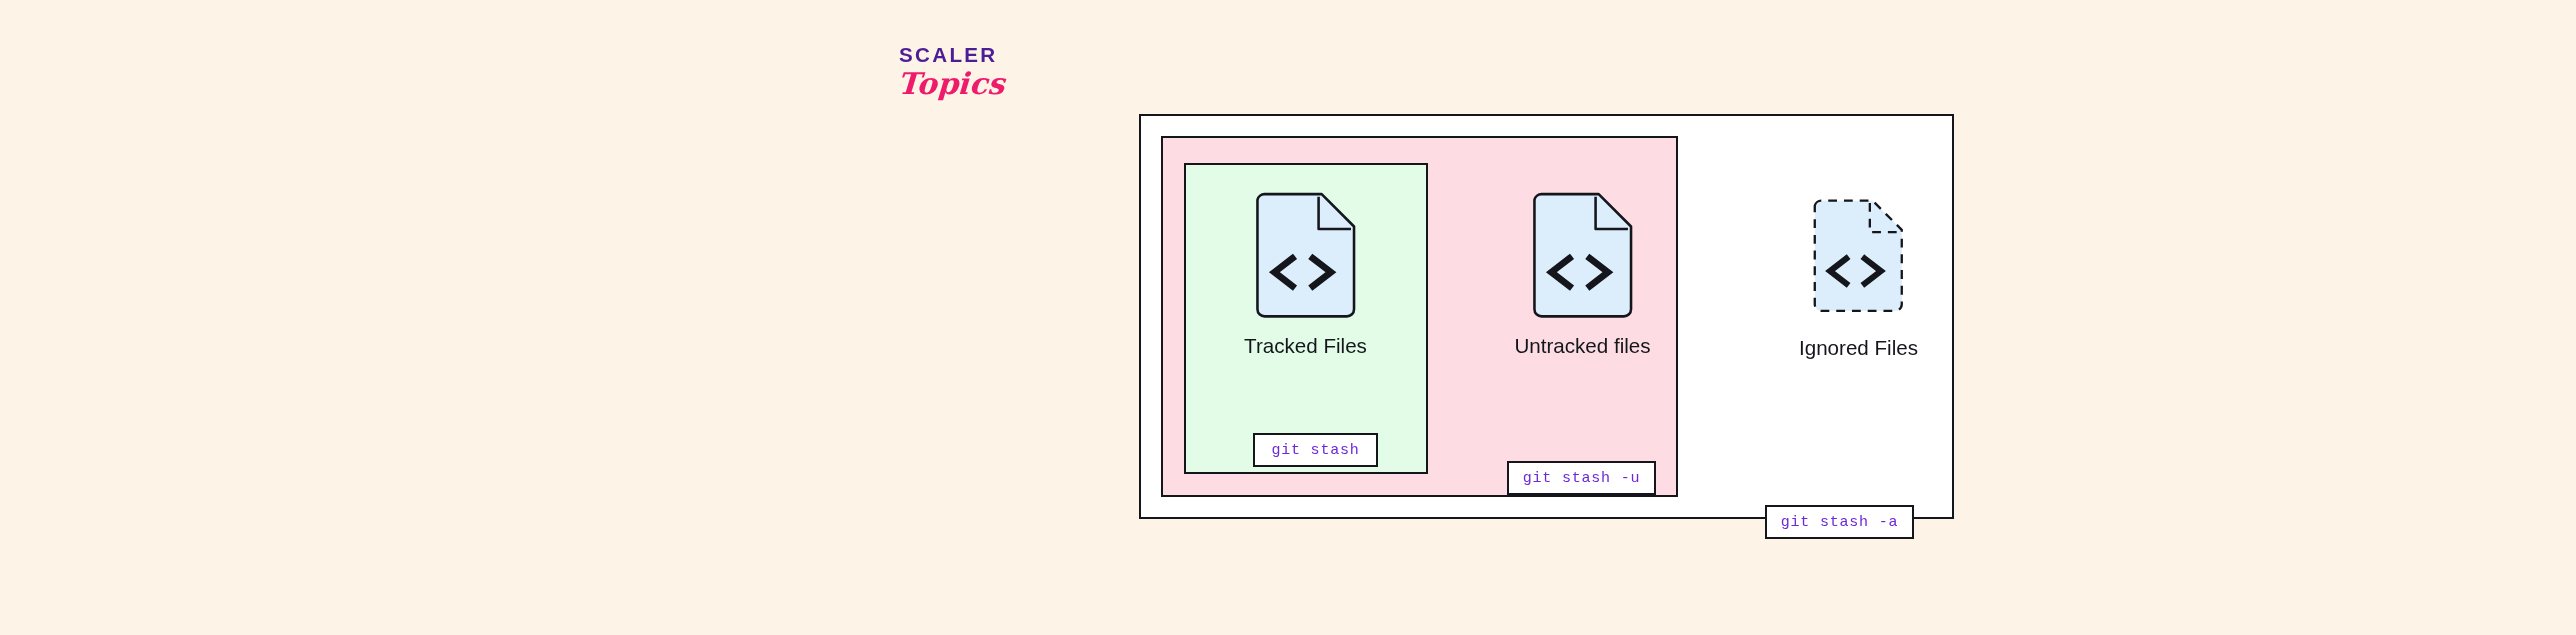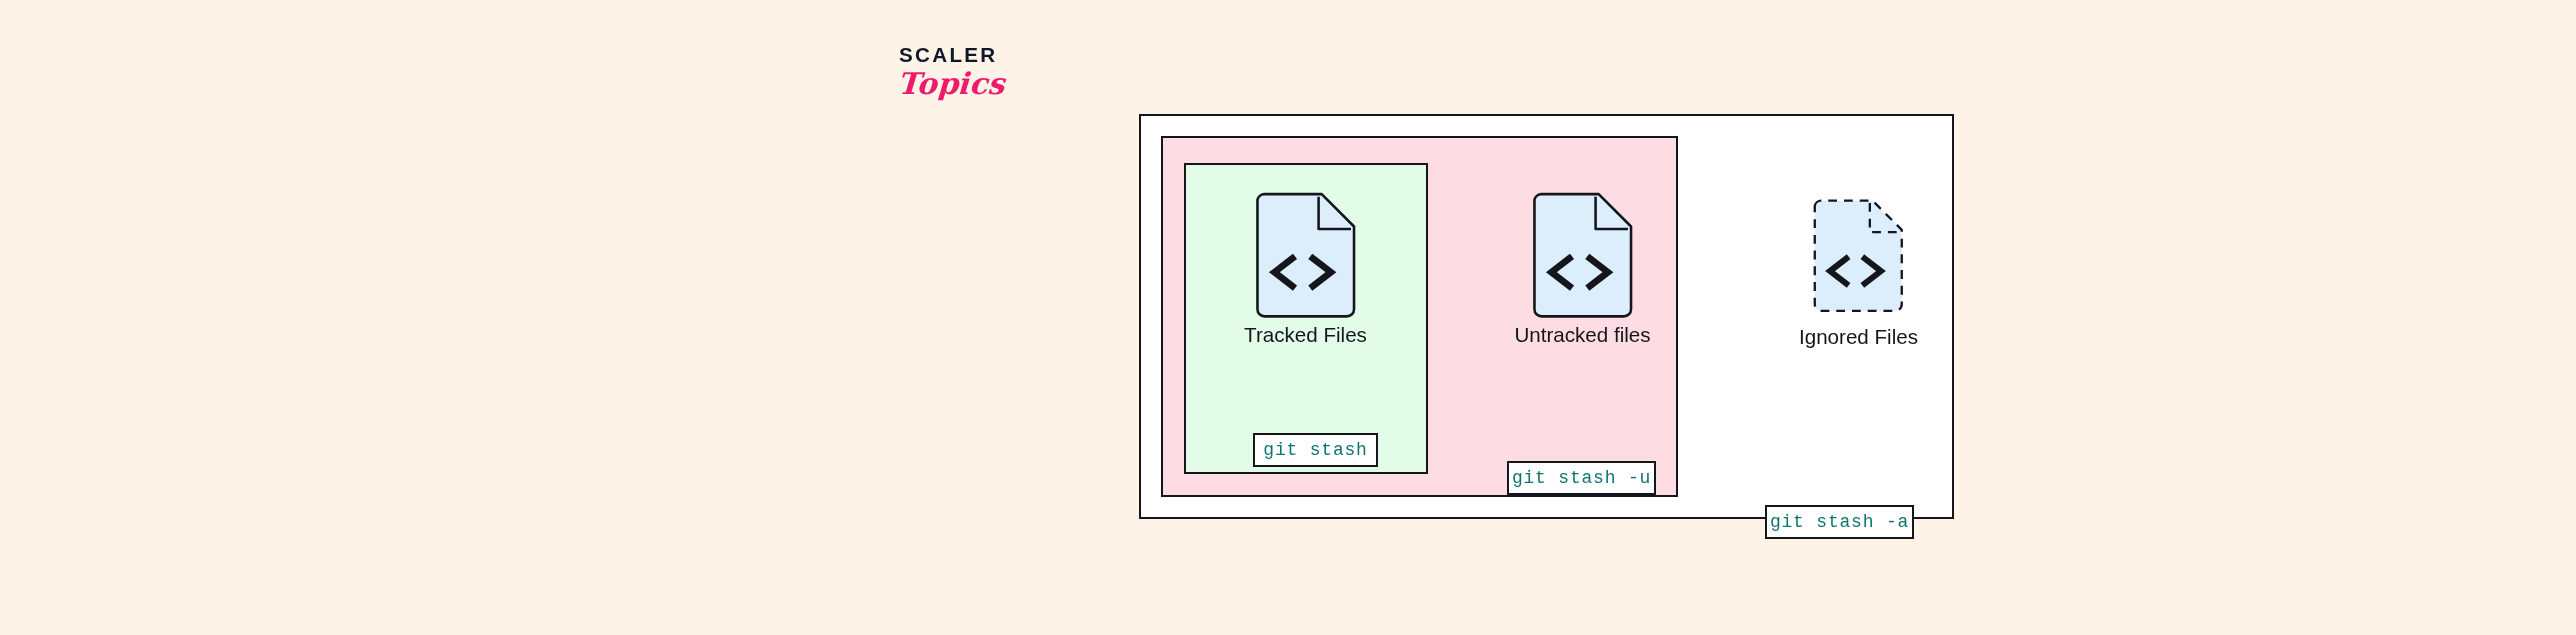--- a/index.html
+++ b/index.html
@@ -21,21 +21,21 @@
     left: 899px;
     top: 45px;
     width: 134px;
     height: 82px;
   }
   #brand-wordmark {
     font-family: "Liberation Sans", sans-serif;
     font-weight: 700;
     font-size: 20.6px;
     letter-spacing: 2.3px;
-    color: #0f172a;
+    color: #4c1d95;
     line-height: 1;
     white-space: nowrap;
   }
   #brand-script {
     margin-top: 3.1px;
     margin-left: 1px;
     font-family: "DejaVu Serif", serif;
     font-style: italic;
     font-weight: 700;
     font-size: 30px;
@@ -110,37 +110,37 @@
     stroke-linecap: square;
     stroke-linejoin: miter;
   }
   .file-icon.dashed .body,
   .file-icon.dashed .fold {
     stroke-dasharray: 19 15;
   }
 
   
   .caption {
-    margin-top: 4px;
+    margin-top: 15px;
     font-family: "Liberation Sans", sans-serif;
     font-size: 20.6px;
     color: #14161C;
     line-height: 1;
     white-space: nowrap;
   }
 
   
   .cmd {
     position: absolute;
     box-sizing: border-box;
     background: #FFFFFF;
     border: 2.1px solid #14161C;
     font-family: "Liberation Mono", monospace;
-    font-size: 18px;
-    color: #0f766e;
+    font-size: 15px;
+    color: #6d28d9;
     display: flex;
     align-items: center;
     justify-content: center;
     letter-spacing: 0.8px;
     white-space: nowrap;
   }
   #cmd-tracked   { left: 1253px; top: 433px; width: 125px; height: 34px; }
   #cmd-untracked { left: 1507px; top: 461px; width: 149px; height: 34px; }
   #cmd-ignored   { left: 1765px; top: 505px; width: 149px; height: 34px; }
 </style>

